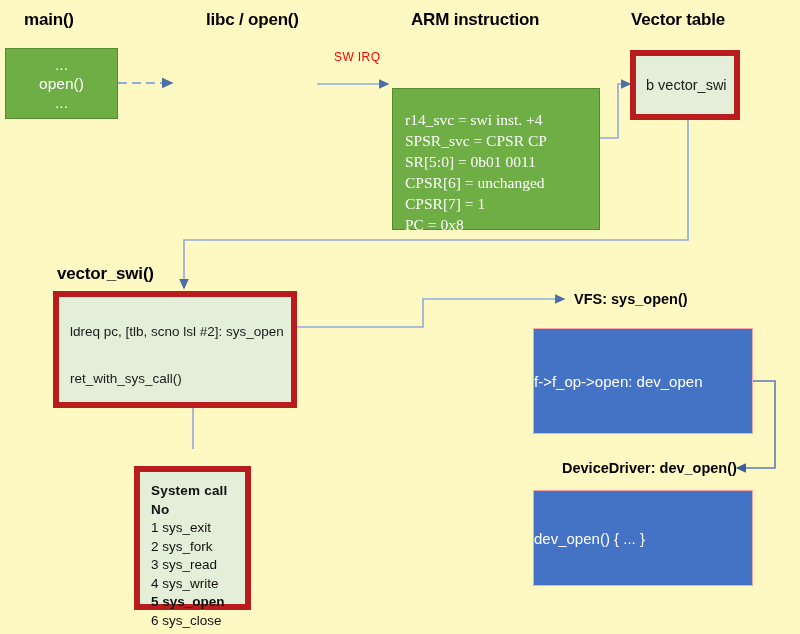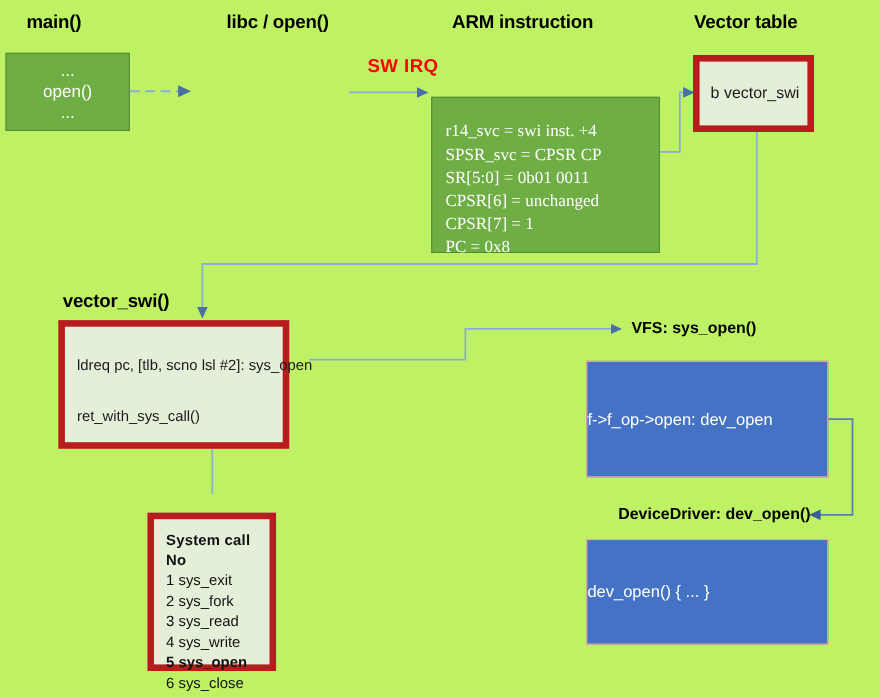--- a/index.html
+++ b/index.html
@@ -7,21 +7,21 @@
     padding: 0;
     background: #ffffff;
   }
   body {
     font-family: "Liberation Sans", sans-serif;
   }
   #canvas {
     position: relative;
     width: 800px;
     height: 634px;
-    background: #bef264;
+    background: #fef9c3;
     overflow: hidden;
   }
   .abs { position: absolute; }
 
   
   .title {
     font-weight: bold;
     font-size: 17px;
     color: #000000;
     white-space: nowrap;
@@ -70,22 +70,22 @@
 
   
   .lbl-bold {
     font-weight: bold;
     font-size: 14.5px;
     color: #000000;
     white-space: nowrap;
   }
   .lbl-red {
     color: #FF0000;
-    font-weight: bold;
-    font-size: 17px;
+    font-weight: normal;
+    font-size: 12px;
     white-space: nowrap;
     letter-spacing: 0.4px;
   }
 
   
   .sys-list {
     padding: 10px 0 0 11px;
     font-size: 13.5px;
     line-height: 18.5px;
     color: #111111;
@@ -166,21 +166,21 @@
 SR[5:0] = 0b01 0011
 CPSR[6] = unchanged
 CPSR[7] = 1
 PC = 0x8</div>
   </div>
 
   <div class="abs box-lgreen" style="left:630px; top:50px; width:110px; height:70px; display:flex; align-items:center; padding-left:10px; font-size:14.5px;">
     <span>b vector_swi</span>
   </div>
 
-  <div class="abs box-lgreen" style="left:53px; top:291px; width:210px; height:117px; position:absolute;">
+  <div class="abs box-lgreen" style="left:53px; top:291px; width:244px; height:117px; position:absolute;">
     <div class="vs-line1">ldreq pc, [tlb, scno lsl #2]: sys_open</div>
     <div class="vs-line2">ret_with_sys_call()</div>
   </div>
 
   <div class="abs box-lgreen" style="left:134px; top:450px; width:117px; height:144px;margin-top:16px;">
     <div class="sys-list">
       <div class="hdr">System call No</div>
       <div id="syscall-entries">
           <div>1 sys_exit</div>
           <div>2 sys_fork</div>

